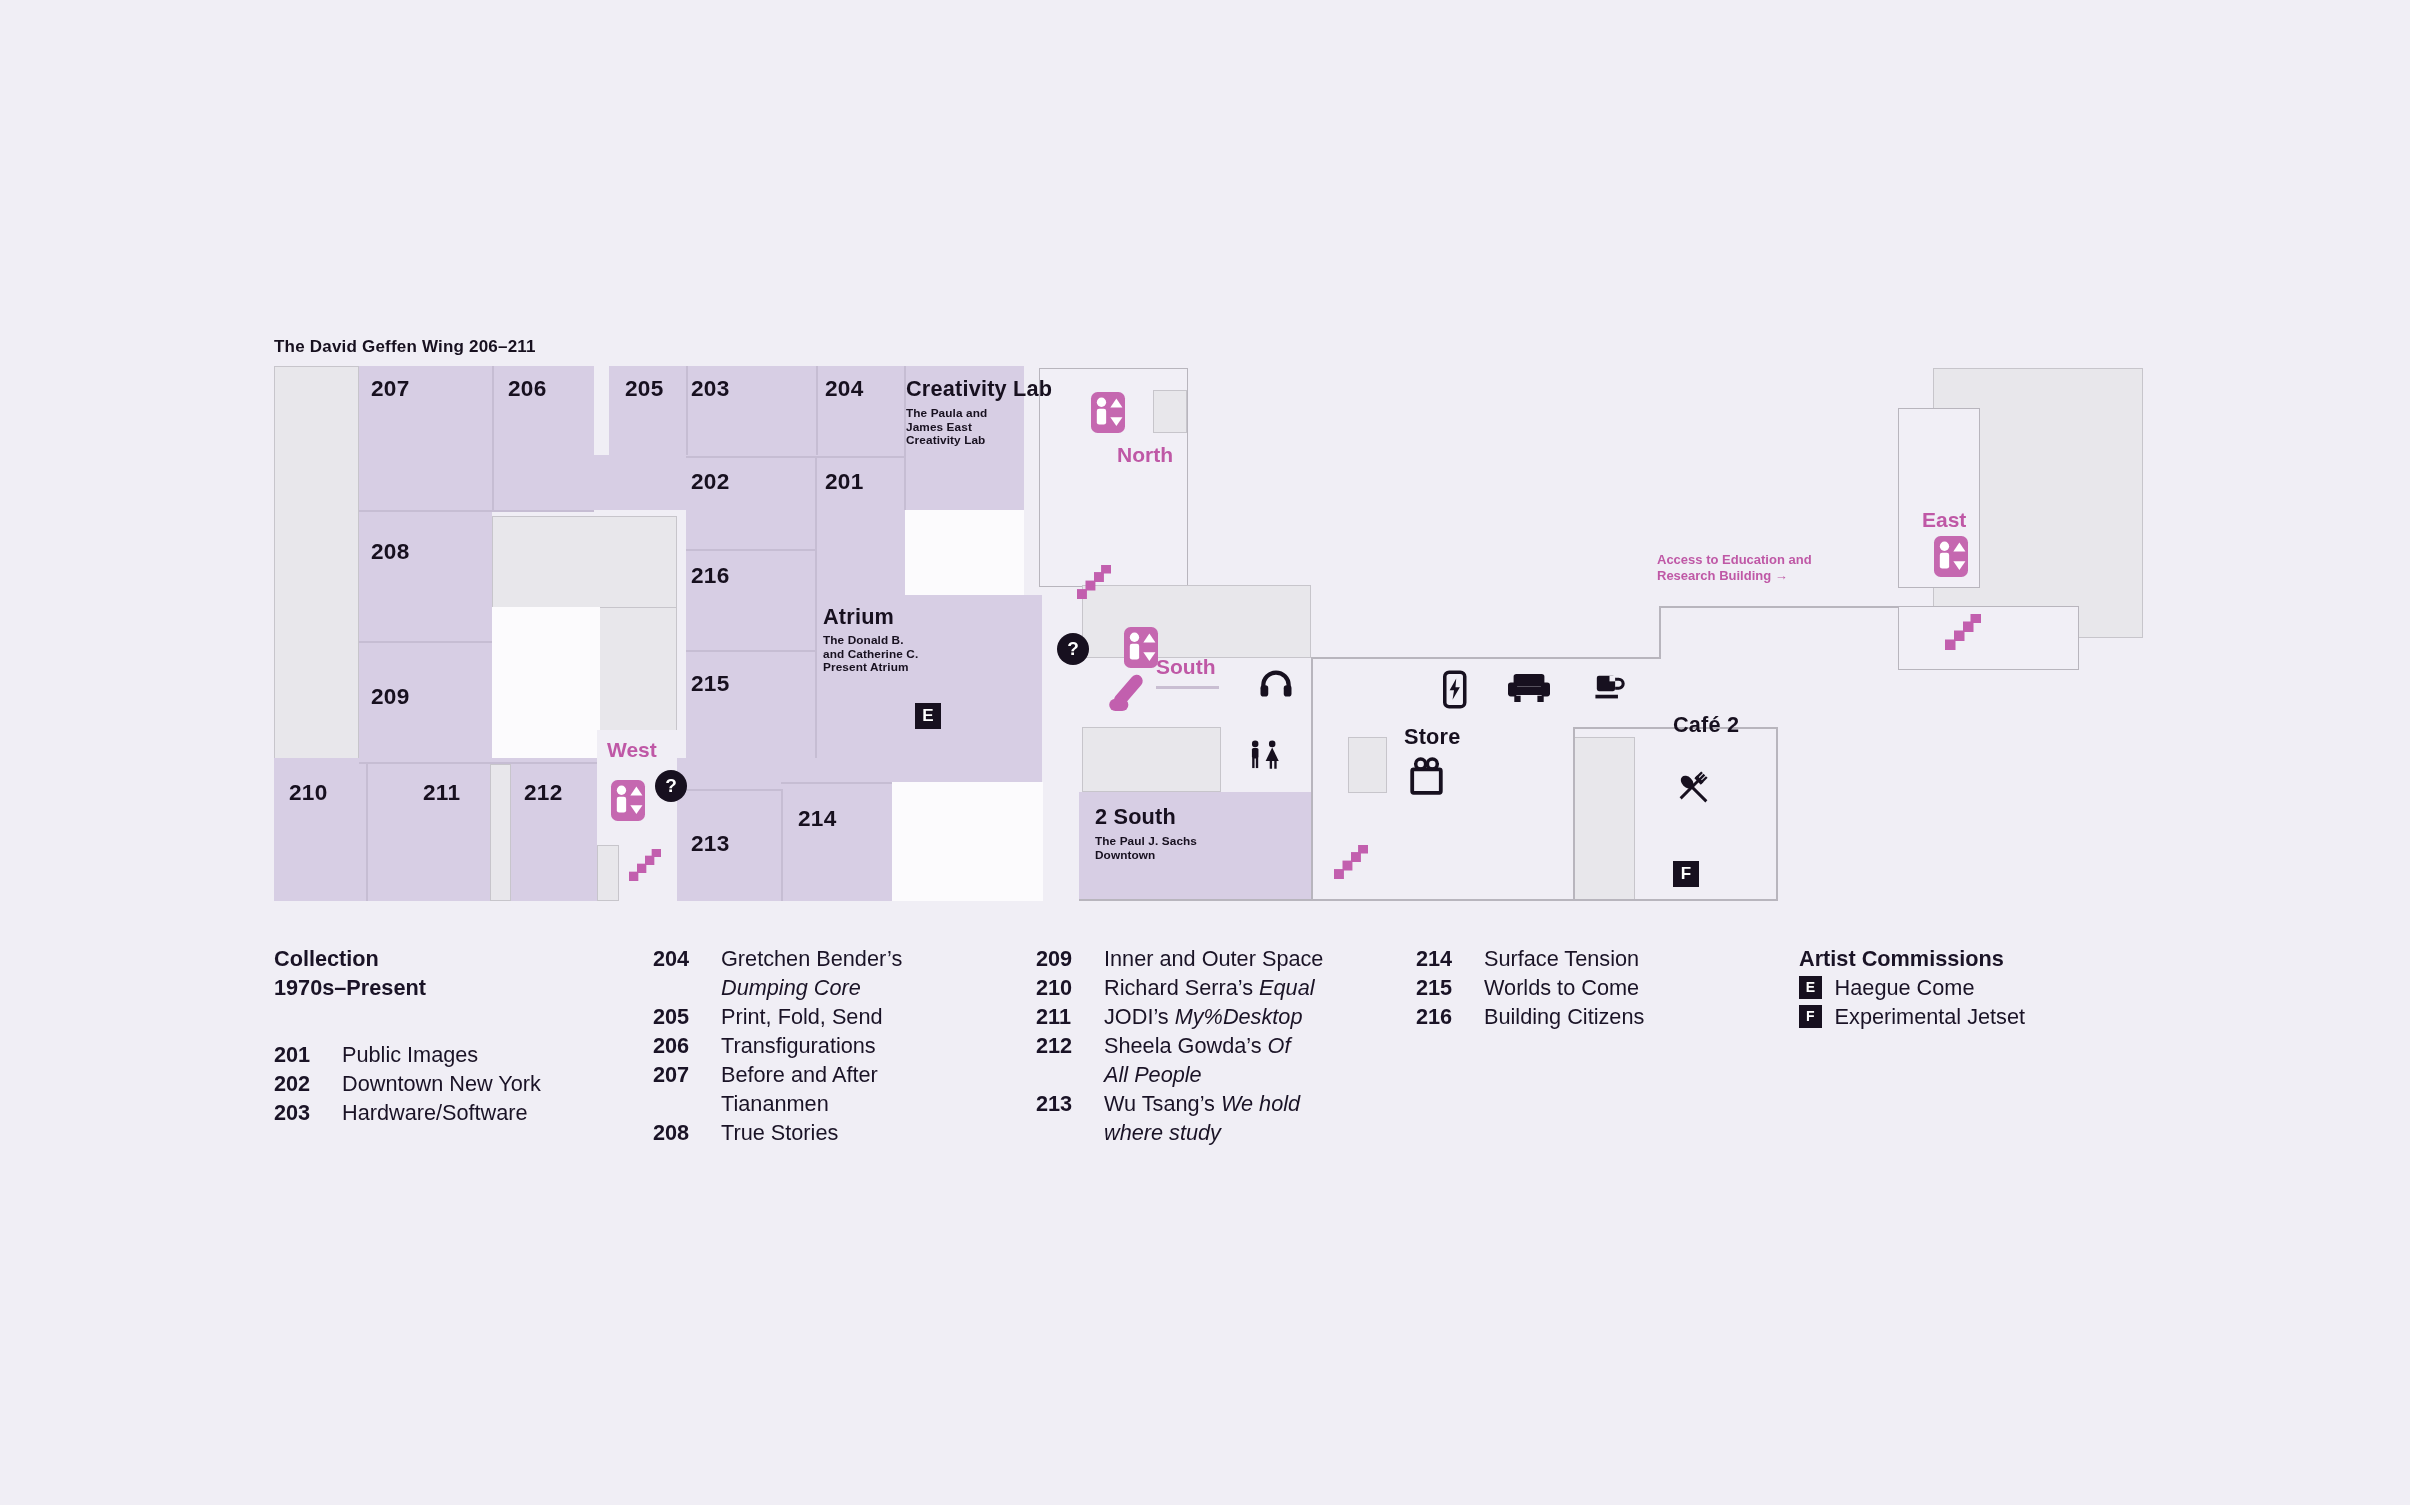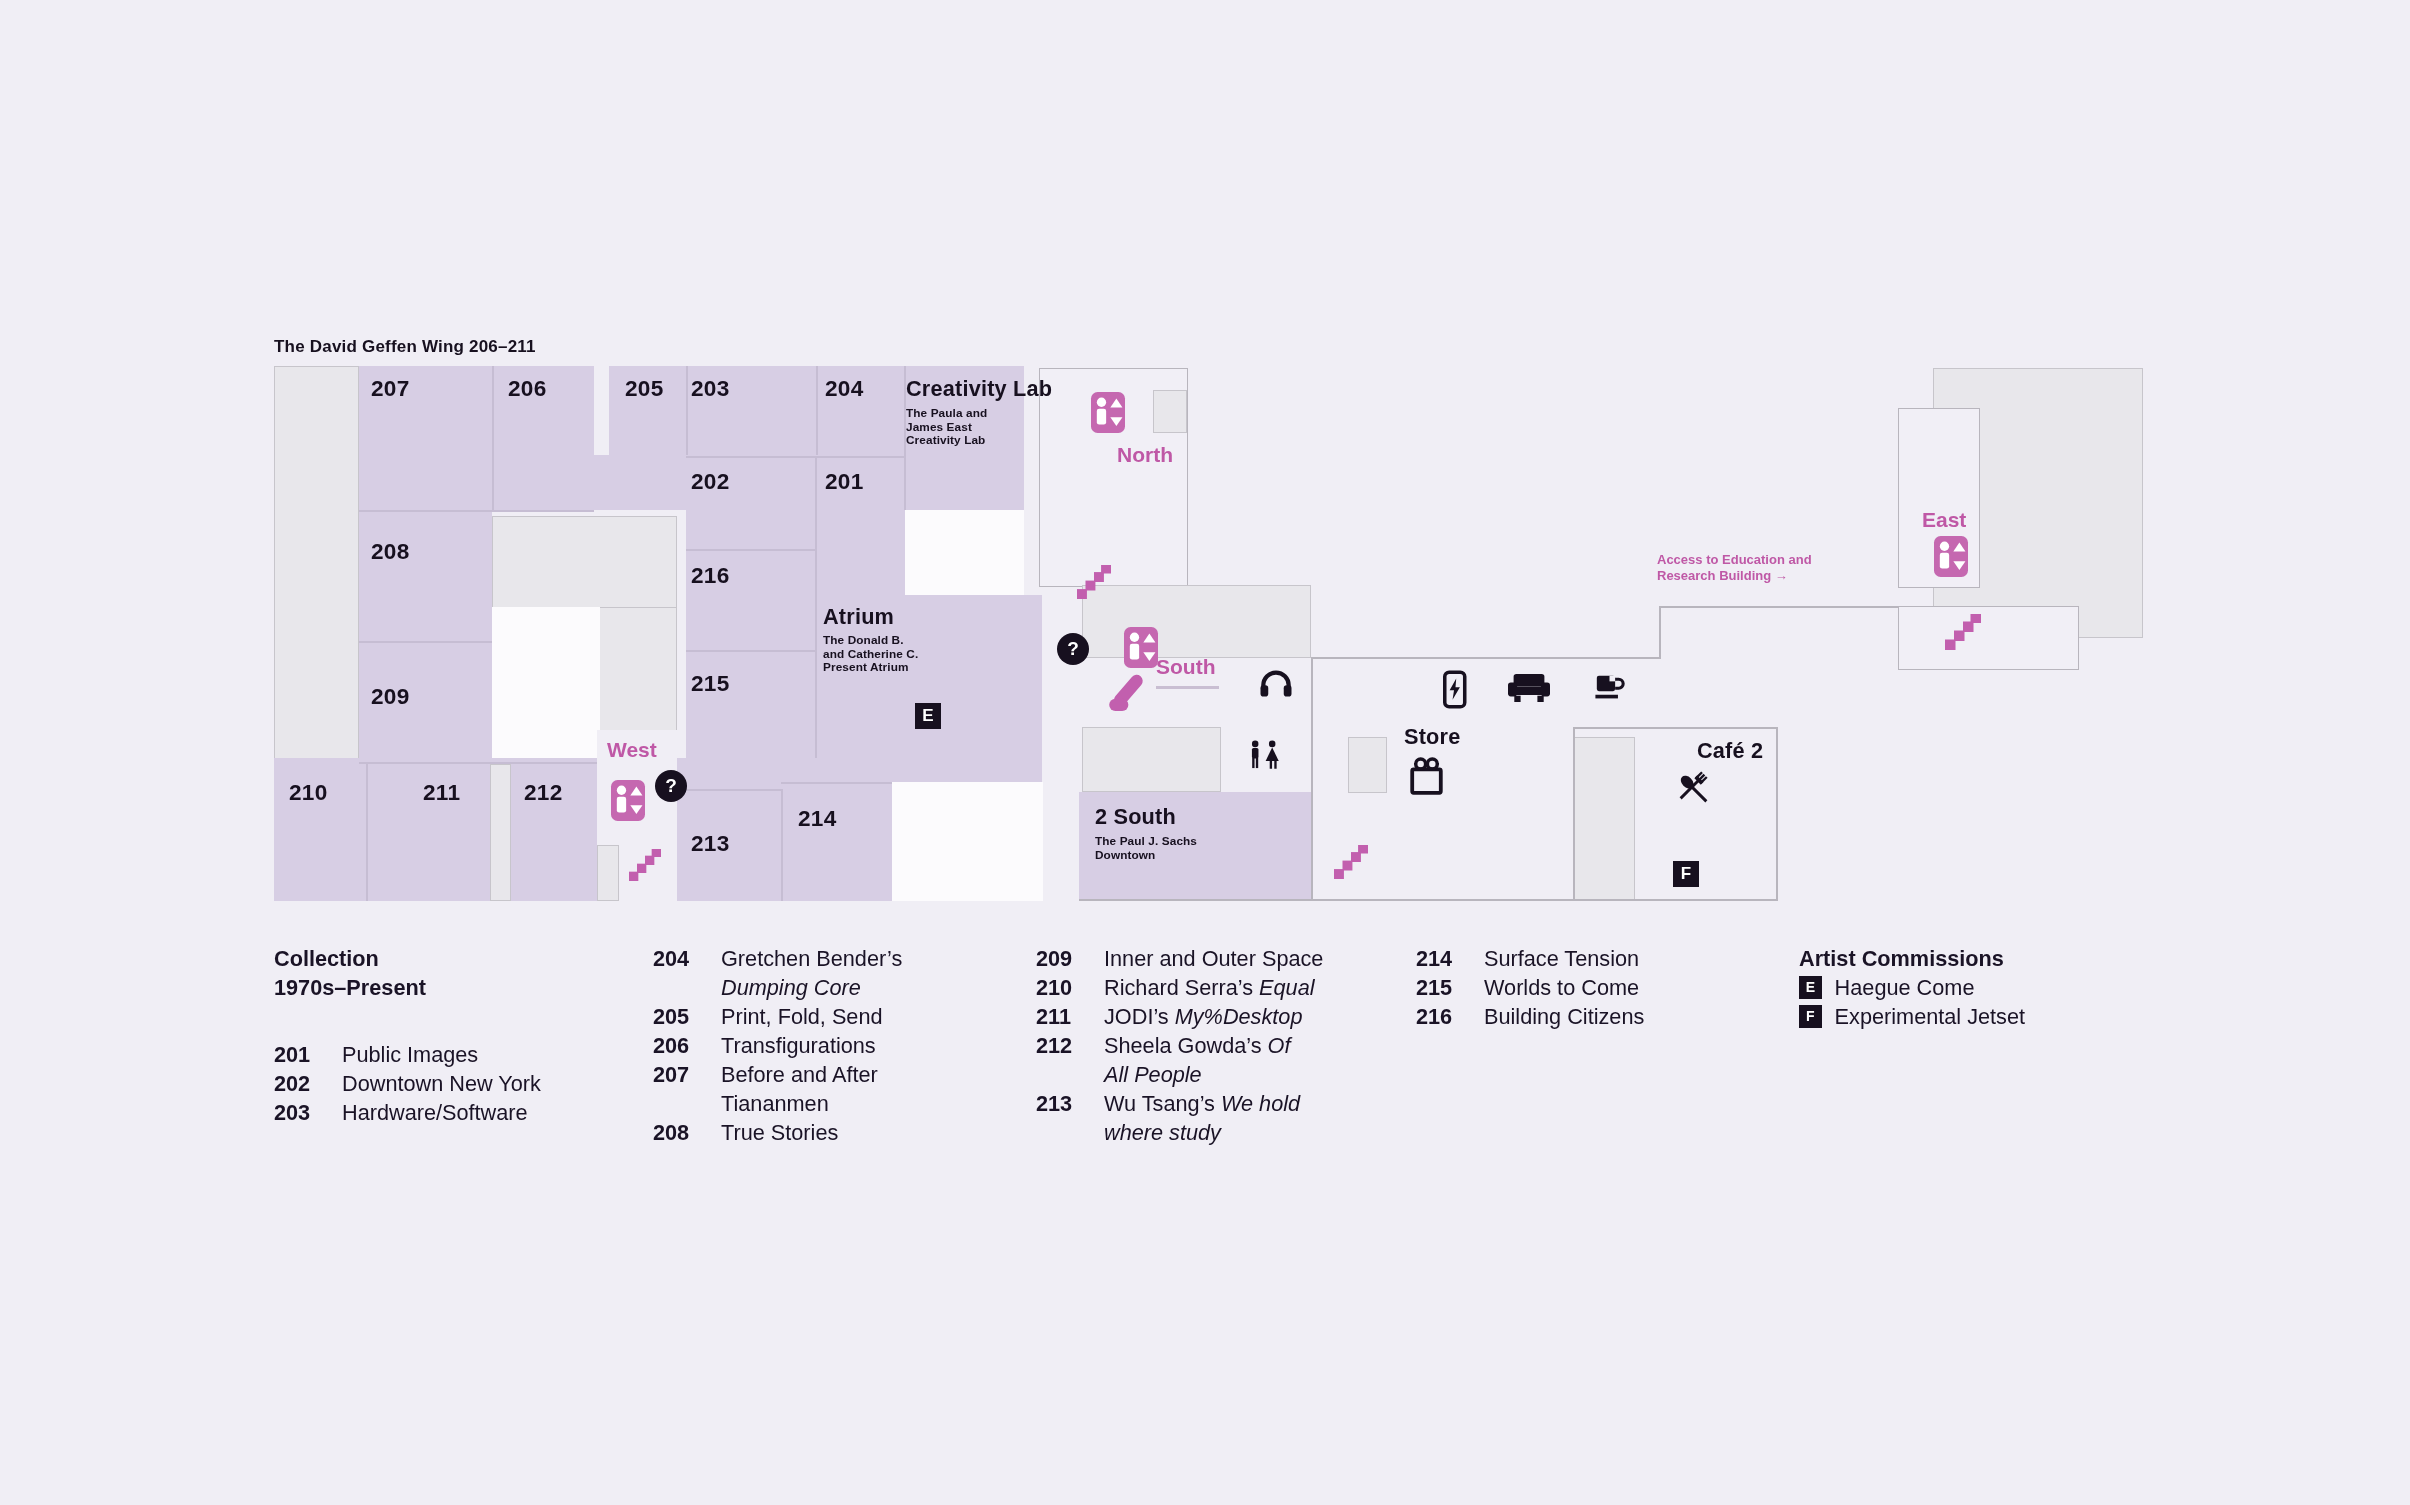--- a/index.html
+++ b/index.html
@@ -118,21 +118,21 @@
     <div>The Donald B.</div>
       <div>and Catherine C.</div>
       <div>Present Atrium</div>
   </div>
   <div class="mtitle" style="left:1095px;top:804px;">2 South</div>
   <div class="msub" style="left:1095px;top:835px;">
     <div>The Paul J. Sachs</div>
       <div>Downtown</div>
   </div>
   <div class="mtitle" style="left:1404px;top:724px;">Store</div>
-  <div class="mtitle" style="left:1673px;top:738px;margin-left:24px;">Café 2</div>
+  <div class="mtitle" style="left:1673px;top:712px;">Café 2</div>
 
   <div class="pink" style="left:1093px;top:443px;margin-left:24px;">North</div>
   <div class="pink" style="left:1156px;top:655px;">South</div>
   <div class="abs" style="left:1156px;top:686px;width:63px;height:2.8px;background:#c9bed2;"></div>
   <div class="pink" style="left:607px;top:738px;">West</div>
   <div class="pink" style="left:1922px;top:508px;">East</div>
   <div class="pinksmall" style="left:1657px;top:552px;">
     <div>Access to Education and</div>
       <div>Research Building →</div>
   </div>

